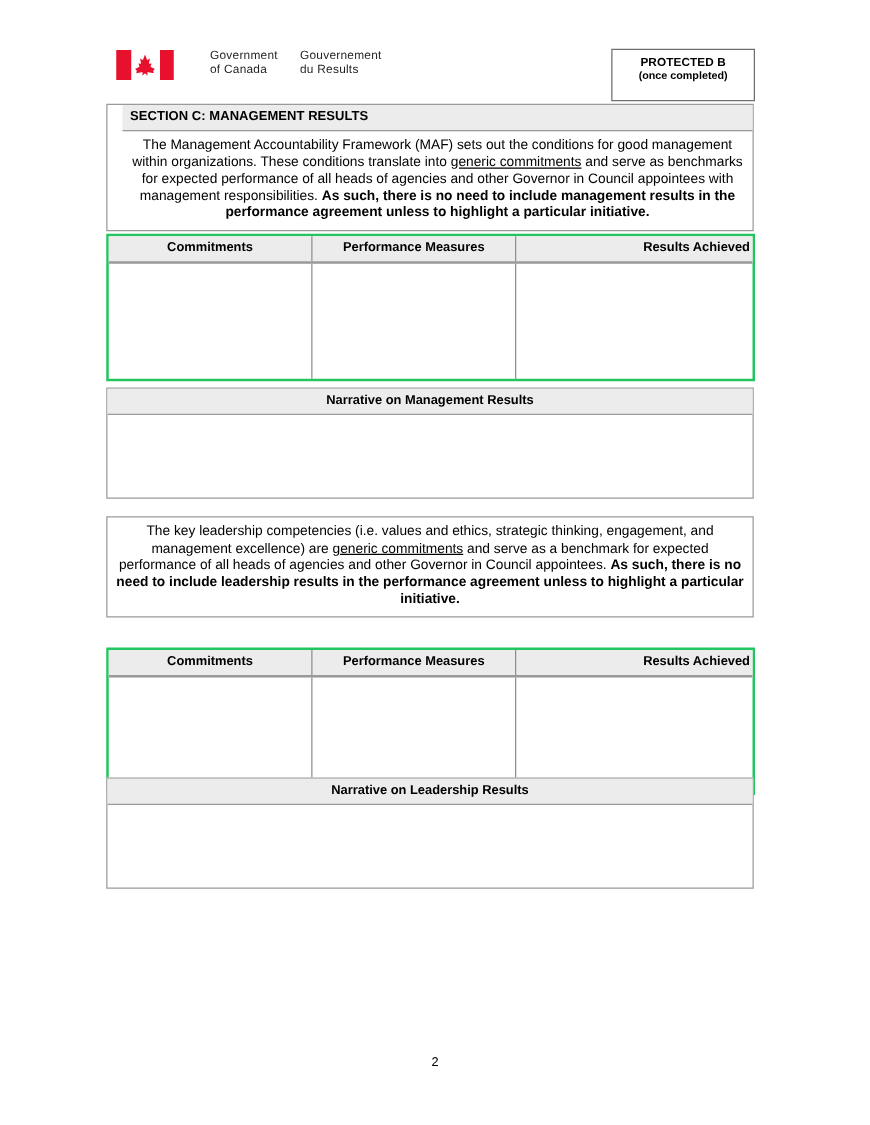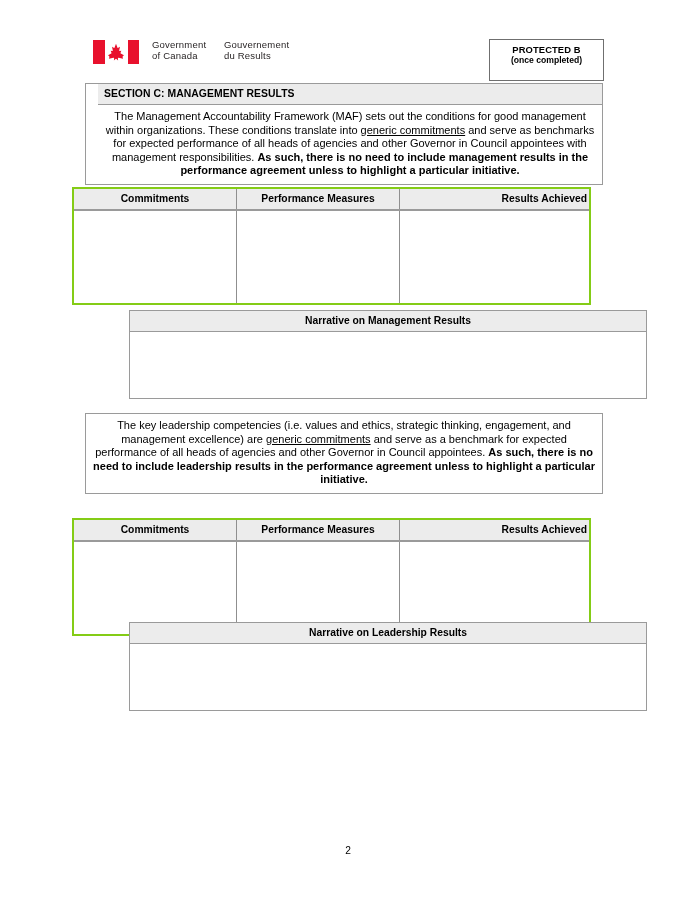--- a/index.html
+++ b/index.html
@@ -30,20 +30,21 @@
     top: 0;
     width: 696px;
     height: 78px;
   }
   .wordmark {
     position: absolute;
     left: 93px;
     top: 40px;
     display: flex;
     align-items: flex-start;
+    gap: 16px;
   }
   .flag {
     width: 46px;
     height: 24px;
     position: relative;
     background: #ffffff;
     flex: 0 0 auto;
     margin-right: 13px;
   }
   .flag .bar {
@@ -126,24 +127,24 @@
   .section-body .u {
     text-decoration: underline;
   }
   .section-body .b {
     font-weight: bold;
   }
 
   
   .data-table {
     position: absolute;
-    left: 72px;
+    left: 85px;
     width: 519px;
     box-sizing: border-box;
-    border: 2px solid #84cc16;
+    border: 2px solid #22c55e;
     background: #ffffff;
   }
   .dt-head {
     display: flex;
     background: #ececec;
     border-bottom: 2px solid #9a9a9a;
   }
   .dt-body {
     display: flex;
     height: 92px;
@@ -168,21 +169,20 @@
   .c3 { width: 189px; }
 
   
   .narrative {
     position: absolute;
     left: 85px;
     width: 518px;
     box-sizing: border-box;
     border: 1px solid #9a9a9a;
     background: #ffffff;
-    margin-left: 44px;
   }
   .narrative-title {
     background: #ececec;
     border-bottom: 1px solid #9a9a9a;
     text-align: center;
     font-size: 10.3px;
     font-weight: bold;
     padding: 4px 4px 4px 4px;
     line-height: 12px;
   }

